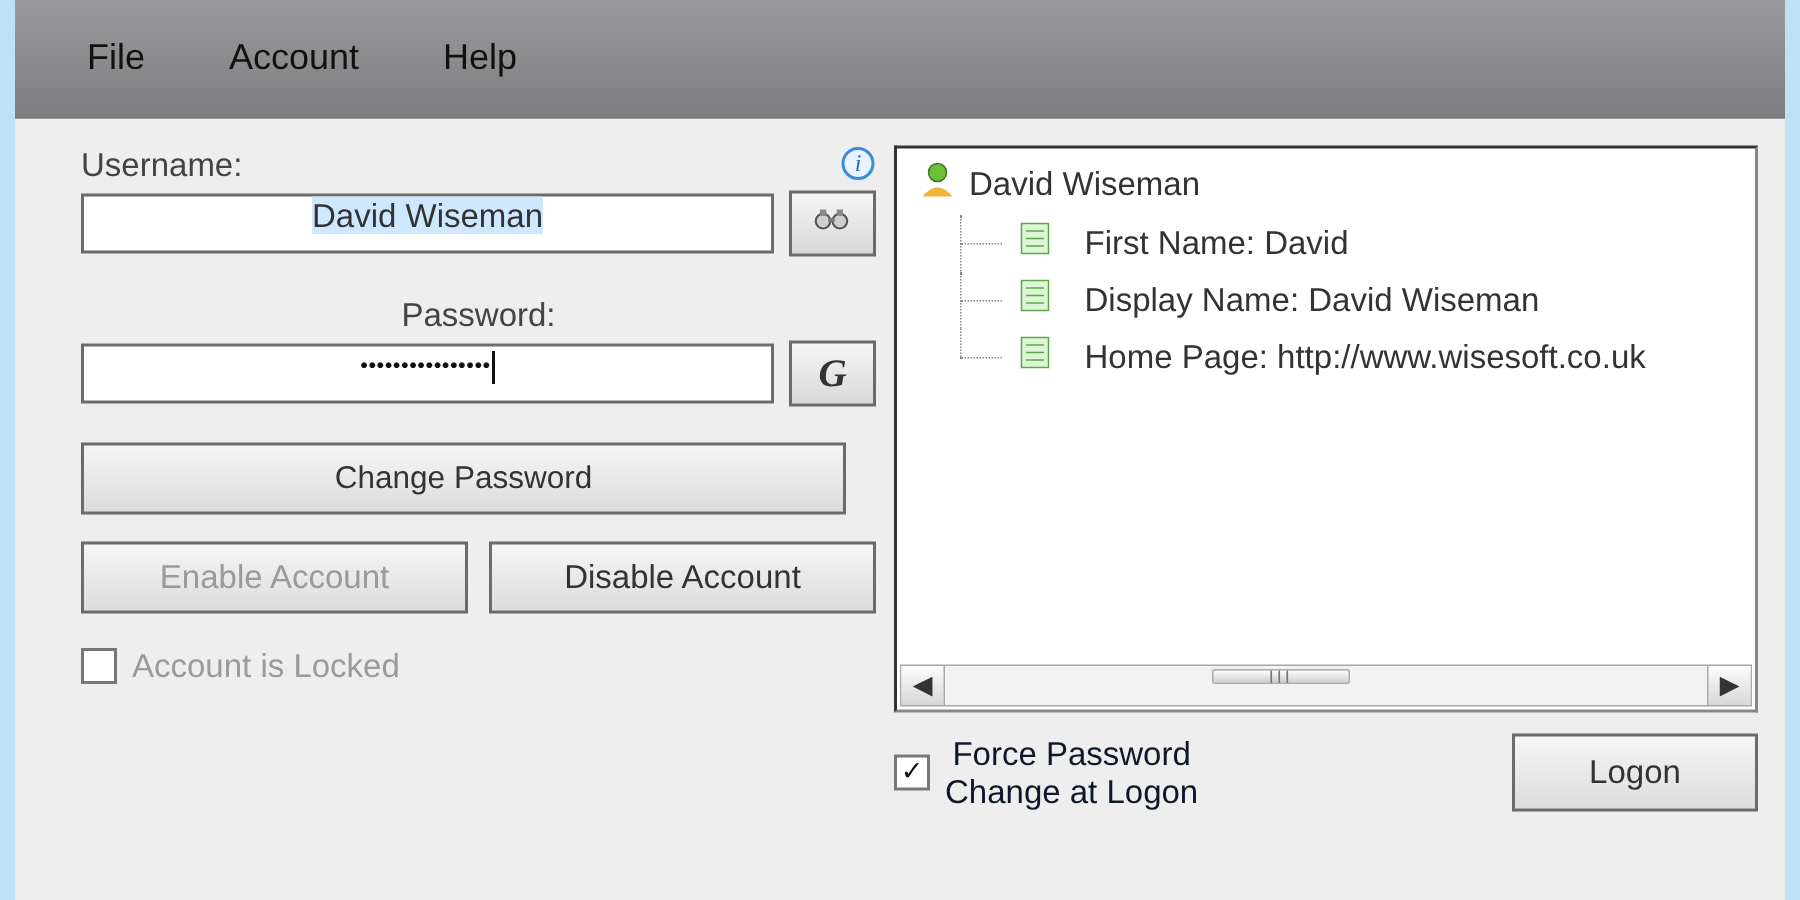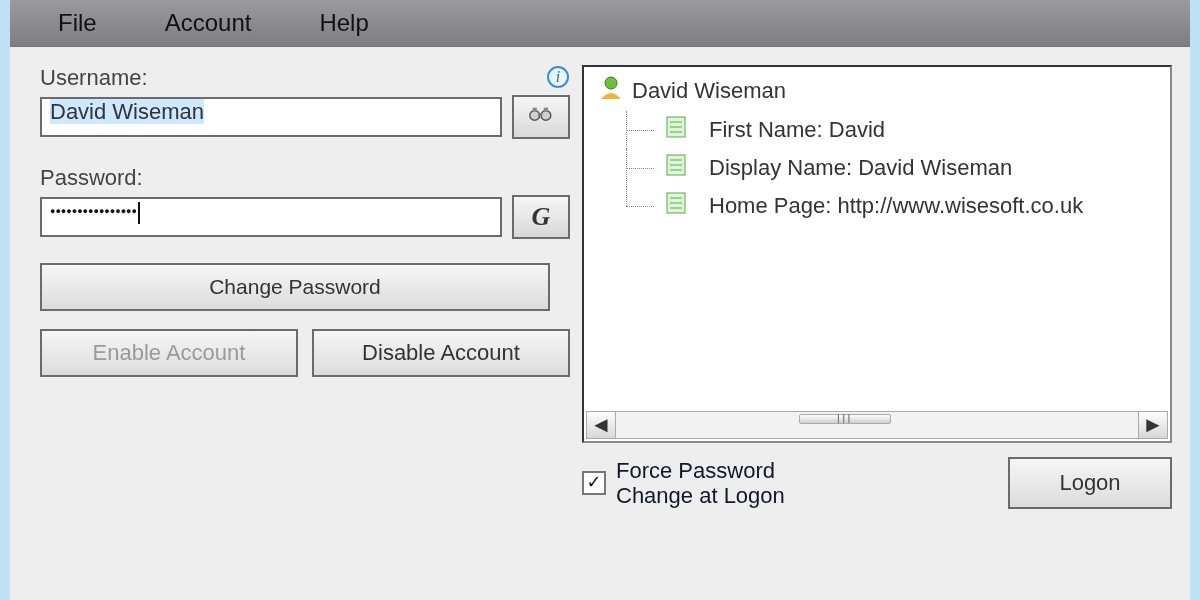--- a/index.html
+++ b/index.html
@@ -21,34 +21,35 @@
     border-right: 10px solid #bde2f5;
     background: #eeeeee;
   }
   .menubar {
     background: linear-gradient(#8b8b8d, #8b8b8d);
     background: #8b8b8d;
     background-image: linear-gradient(#9a9a9c, #7e7e80);
     height: 46px;
     display: flex;
     align-items: center;
-    gap: 12px;
-    padding: 0 20px;
+    gap: 0;
+    padding: 16px 20px;
     border-bottom: 1px solid #777;
   }
   .menu-item {
     color: #111;
     padding: 6px 28px;
     cursor: default;
     font-size: 24px;
   }
   .content {
     display: flex;
-    padding: 18px 18px 0 30px;
+    padding: 18px 18px 0 44px;
     gap: 12px;
+    text-align: center;
   }
   .left {
     width: 530px;
   }
   .right {
     flex: 1;
     min-width: 0;
   }
   .field-label {
     color: #444;
@@ -258,20 +259,24 @@
         <div class="g-btn">G</div>
       </div>
 
       <div class="wide-btn">Change Password</div>
 
       <div class="half-row">
         <div class="half-btn disabled">Enable Account</div>
         <div class="half-btn">Disable Account</div>
       </div>
 
+      <div class="checkbox-row">
+        <span class="chk"></span>
+        <span>Account is Locked</span>
+      </div>
     </div>
 
     <div class="right">
       <div class="tree-panel">
         <div class="tree-root">
           <span>
             <svg class="user-icon" viewBox="0 0 26 26">
               <circle cx="13" cy="8" r="6" fill="#6fbf3f"></circle>
               <path d="M3 24 q10 -12 20 0 Z" fill="#f3b23a"></path>
               <circle cx="13" cy="8" r="6" fill="none" stroke="#3a7a1f" stroke-width="1"></circle>

